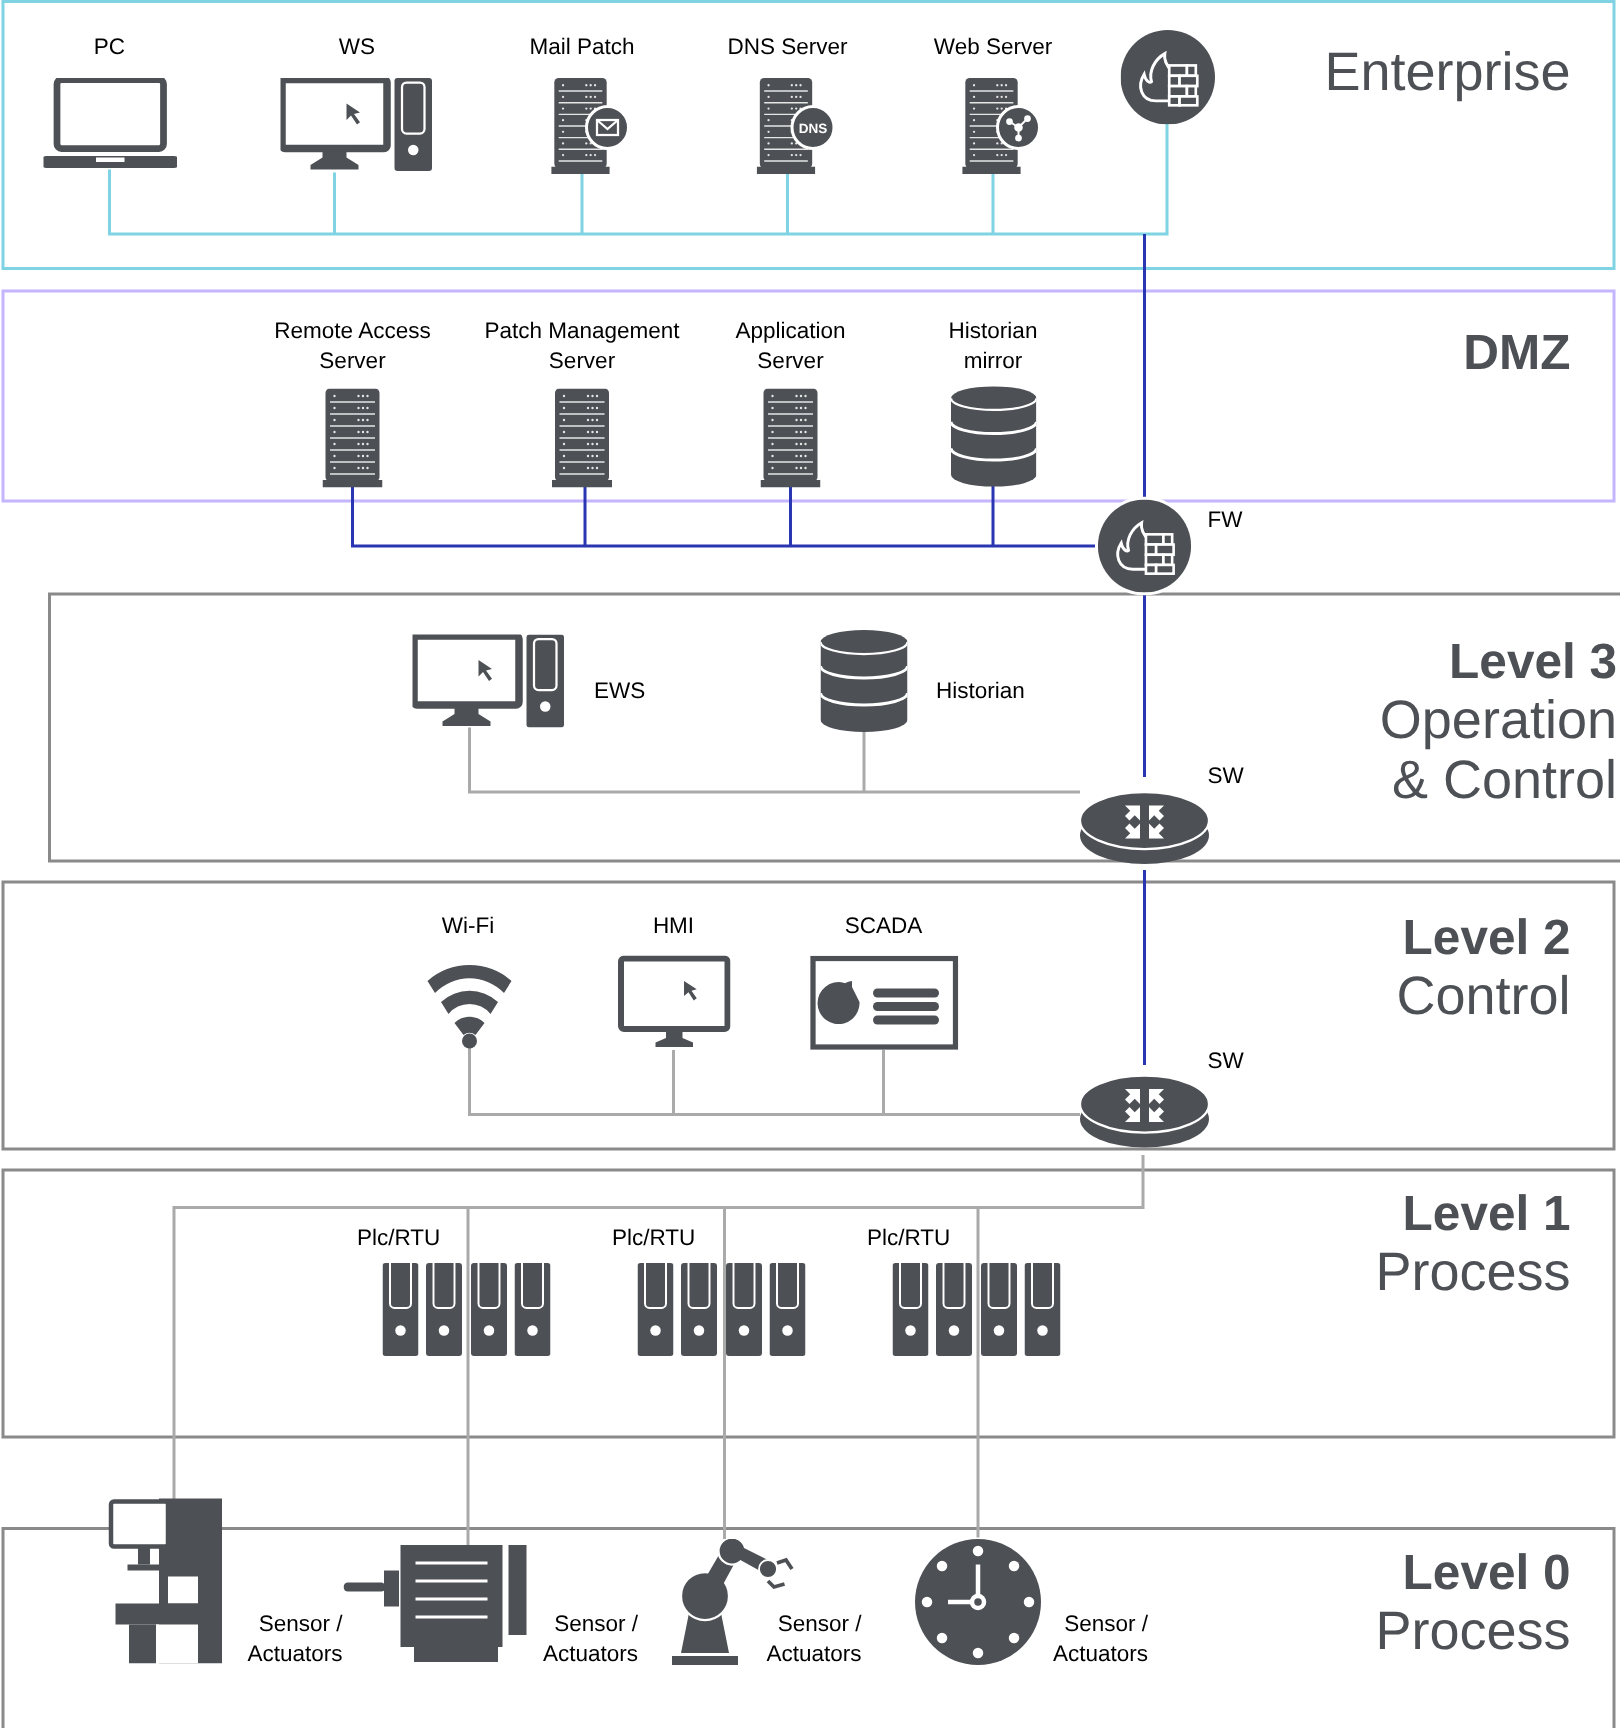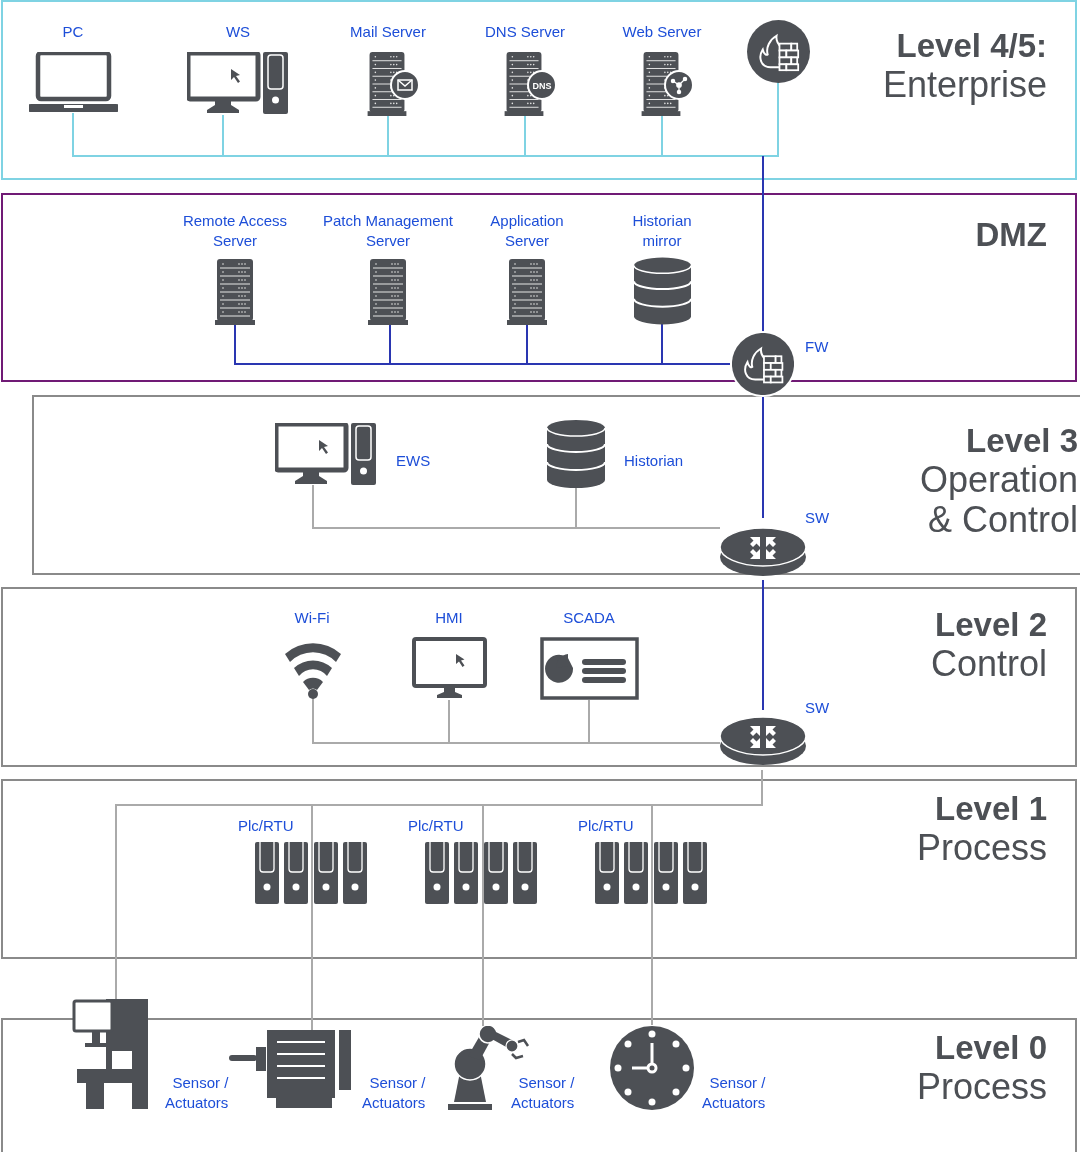--- a/index.html
+++ b/index.html
@@ -1,29 +1,29 @@
 <!DOCTYPE html>
 <html><head>
 <meta charset="utf-8">
 <style>
   html, body { margin:0; padding:0; background:#ffffff; }
   body { width:1080px; height:1152px; position:relative; overflow:hidden;
          font-family:"Liberation Sans", sans-serif; color:#4d5055; }
   .zone { position:absolute; left:1px; width:1076px; box-sizing:border-box; background:#fff; }
   .z-ent { top:0; height:180px; border:2px solid #7fd3e3; }
-  .z-dmz { top:193px; height:189px; border:2px solid #701a75; }
+  .z-dmz { top:193px; height:142px; border:2px solid #c4b5fd; }
   .z-gray { border:2px solid #8a8a8a; }
   .z-l3 { top:395px; height:180px;margin-left:31px; }
   .z-l2 { top:587px; height:180px; }
   .z-l1 { top:779px; height:180px; }
   .z-l0 { top:1018px; height:172px; }
   .zlabel { position:absolute; right:28px; text-align:right; line-height:1.12; }
   .zlabel .t { display:block; font-weight:bold; font-size:33px; color:#4d5055; }
   .zlabel .s { display:block; font-size:36px; color:#4d5055; }
-  .lbl { position:absolute; font-size:15px; color:#1d4ed8; text-align:center; line-height:20px; white-space:nowrap; }
+  .lbl { position:absolute; font-size:15px; color:#000000; text-align:center; line-height:20px; white-space:nowrap; }
   .lbl-l { text-align:right; }
   svg.wires { position:absolute; left:0; top:0; width:1080px; height:1152px; }
   .ico { position:absolute; }
 </style>
 </head>
 <body>
 
 <svg width="0" height="0" style="position:absolute">
   <defs>
     <symbol id="sym-server" viewBox="0 0 40 66">
@@ -110,21 +110,20 @@
     <symbol id="sym-plc" viewBox="0 0 24 62">
       <rect x="0" y="0" width="24" height="62" rx="2" fill="#4d5055"></rect>
       <path d="M5 0 L5 27 A3 3 0 0 0 8 30 L16 30 A3 3 0 0 0 19 27 L19 0" fill="none" stroke="#fff" stroke-width="1.3"></path>
       <circle cx="12" cy="45" r="3.5" fill="#fff"></circle>
     </symbol>
   </defs>
 </svg>
 
 <div class="zone z-ent">
   <div class="zlabel" style="top:26px">
-    <span class="t">Level 4/5:</span>
     <span class="s">Enterprise</span>
   </div>
 </div>
 <div class="zone z-dmz">
   <div class="zlabel" style="top:22px">
     <span class="t">DMZ</span>
   </div>
 </div>
 <div class="zone z-gray z-l3">
   <div class="zlabel" style="top:26px">
@@ -187,21 +186,21 @@
   <rect x="9" y="1" width="71" height="46" rx="3" fill="#fff" stroke="#4d5055" stroke-width="4.5"></rect>
   <path d="M2 52 L87 52 A2 2 0 0 1 87 60 L2 60 A2 2 0 0 1 2 52 Z" fill="#4d5055"></path>
   <rect x="35" y="53" width="19" height="3" fill="#fff"></rect>
 </svg>
 
 <div class="lbl" style="left:188px;top:22px;width:100px">WS</div>
 <svg class="ico" style="left:187px;top:52px" width="102" height="62">
     <use href="#sym-ws"></use>
   </svg>
 
-<div class="lbl" style="left:338px;top:22px;width:100px">Mail Server</div>
+<div class="lbl" style="left:338px;top:22px;width:100px">Mail Patch</div>
 <svg class="ico" style="left:367px;top:52px" width="54" height="64" viewBox="0 0 54 64">
   <use href="#sym-server" x="0" y="0" width="40" height="64"></use>
   <circle cx="38" cy="33" r="14" fill="#4d5055" stroke="#fff" stroke-width="2"></circle>
   <rect x="31" y="28" width="14" height="10" fill="none" stroke="#fff" stroke-width="1.5"></rect>
   <path d="M31 28 L38 34 L45 28" fill="none" stroke="#fff" stroke-width="1.5"></path>
 </svg>
 
 <div class="lbl" style="left:475px;top:22px;width:100px">DNS Server</div>
 <svg class="ico" style="left:504px;top:52px" width="54" height="64" viewBox="0 0 54 64">
   <use href="#sym-server" x="0" y="0" width="40" height="64"></use>

